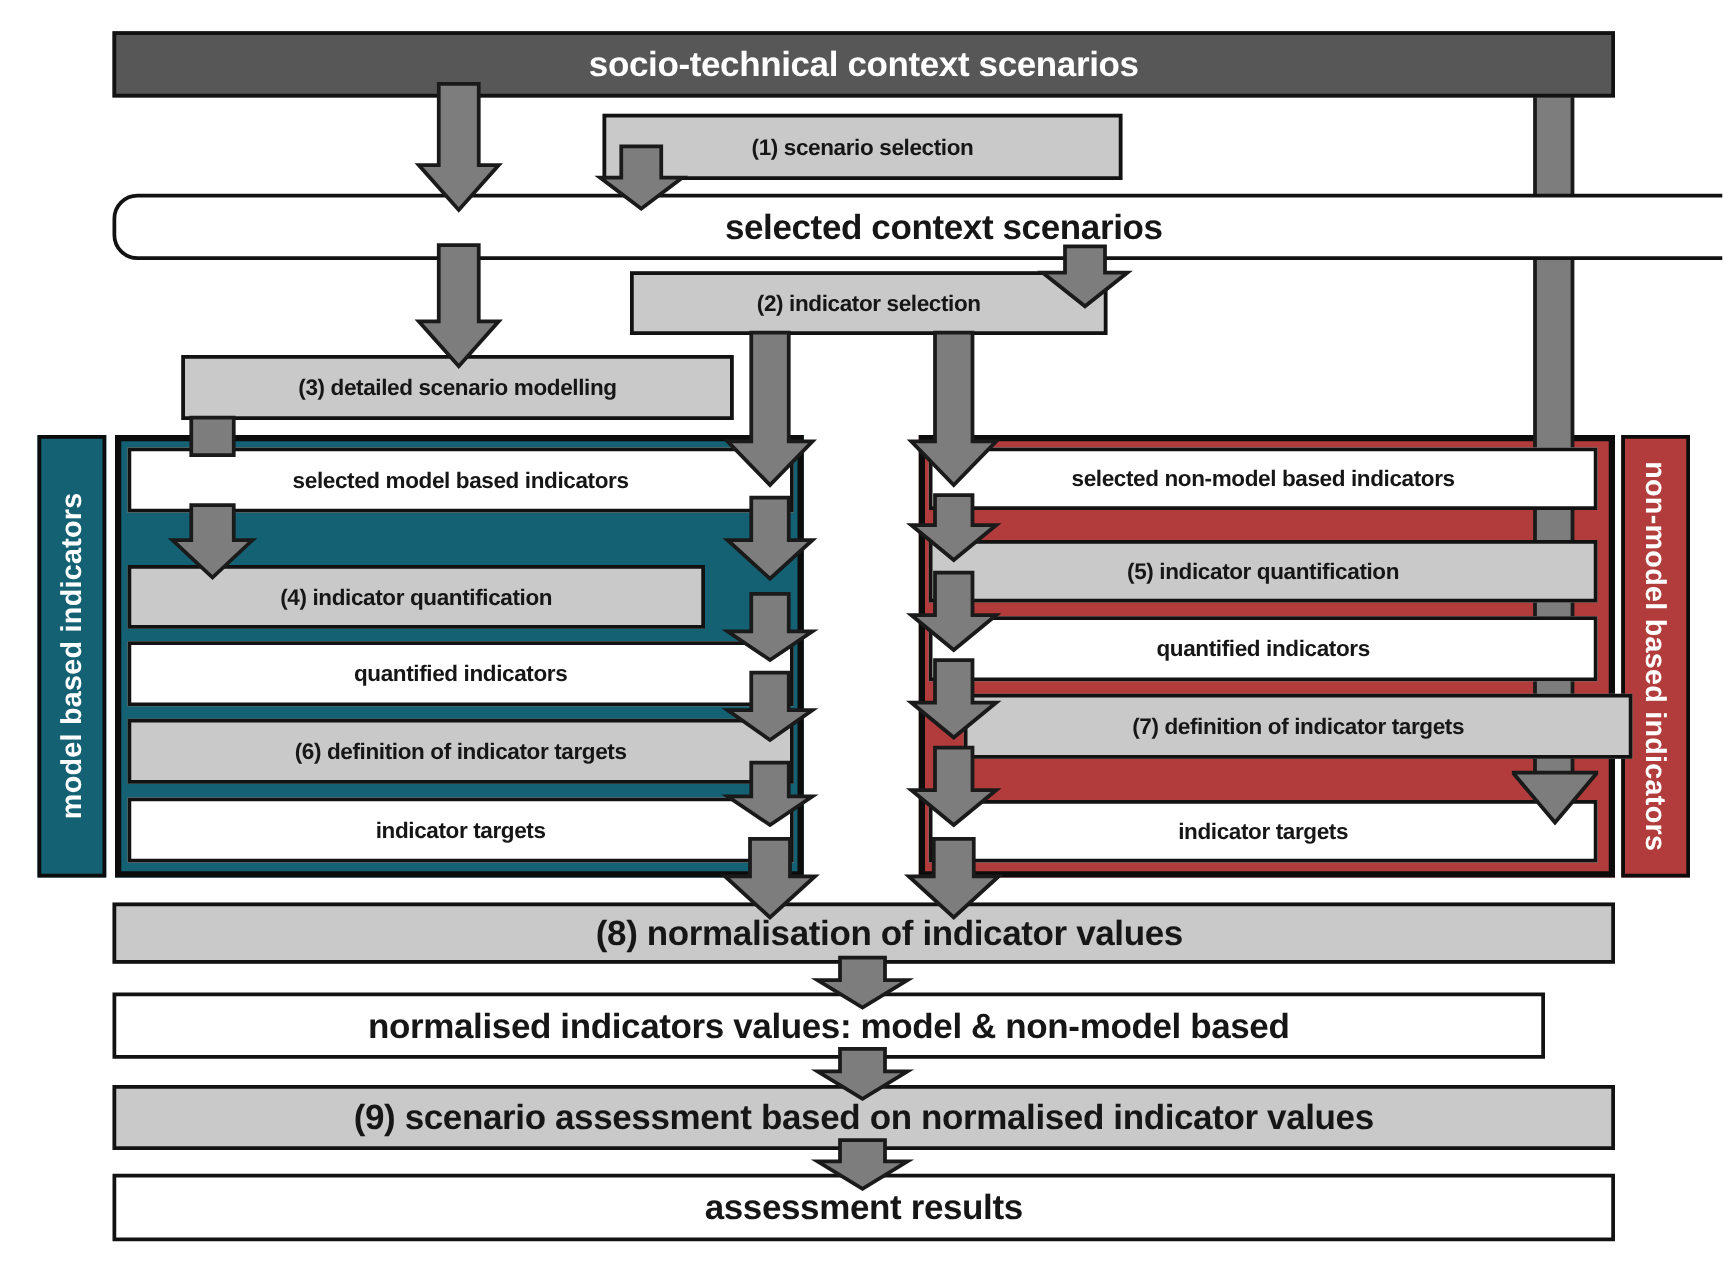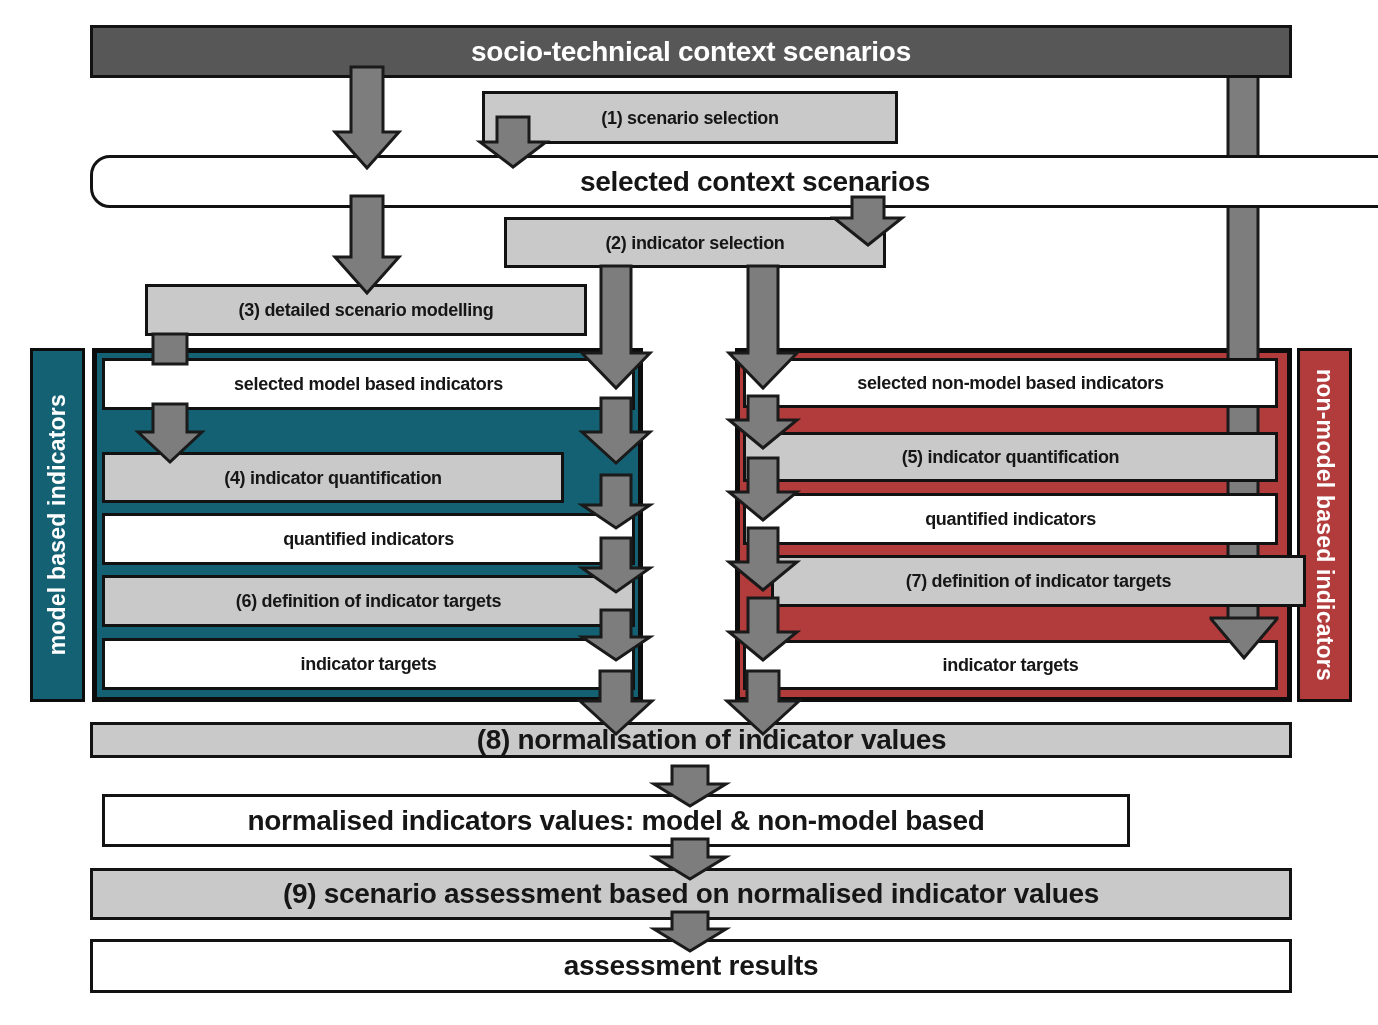--- a/index.html
+++ b/index.html
@@ -110,24 +110,24 @@
   <div class="abs bar white fs26 z3" style="left:743px; top:493px; width:535px; height:52px;">
     <span>quantified indicators</span>
   </div>
   <div class="abs bar gray fs26 z3" style="left:743px; top:555px; width:535px; height:52px;margin-left:28px;">
     <span>(7) definition of indicator targets</span>
   </div>
   <div class="abs bar white fs26 z3" style="left:743px; top:640px; width:535px; height:50px;">
     <span>indicator targets</span>
   </div>
 
-  <div class="abs bar gray fs28 z3" style="left:90px; top:722px; width:1202px; height:36px;padding-left:41px;">
+  <div class="abs bar gray fs28 z3" style="left:90px; top:722px; width:1202px; height:49px;padding-left:41px;">
     <span>(8) normalisation of indicator values</span>
   </div>
-  <div class="abs bar white fs28 z3" style="left:102px; top:794px; width:1028px; height:53px;">
+  <div class="abs bar white fs28 z3" style="left:90px; top:794px; width:1146px; height:53px;">
     <span>normalised indicators values: model &amp; non-model based</span>
   </div>
   <div class="abs bar gray fs28 z3" style="left:90px; top:868px; width:1202px; height:52px;">
     <span>(9) scenario assessment based on normalised indicator values</span>
   </div>
   <div class="abs bar white fs28 z3" style="left:90px; top:939px; width:1202px; height:54px;">
     <span>assessment results</span>
   </div>
 
   <svg class="overlay z4" id="arrows-top" width="1378" height="1025">

